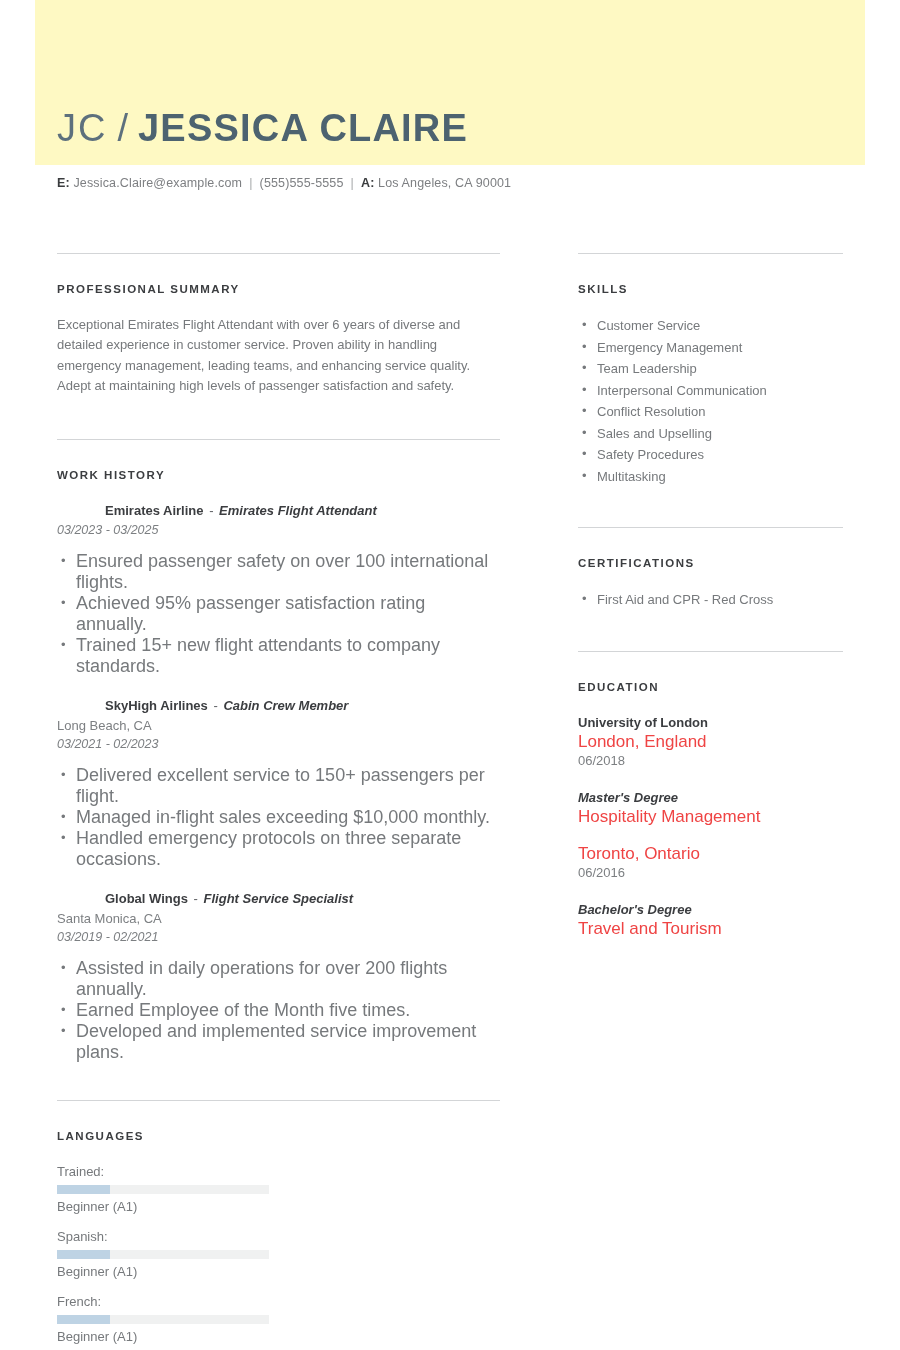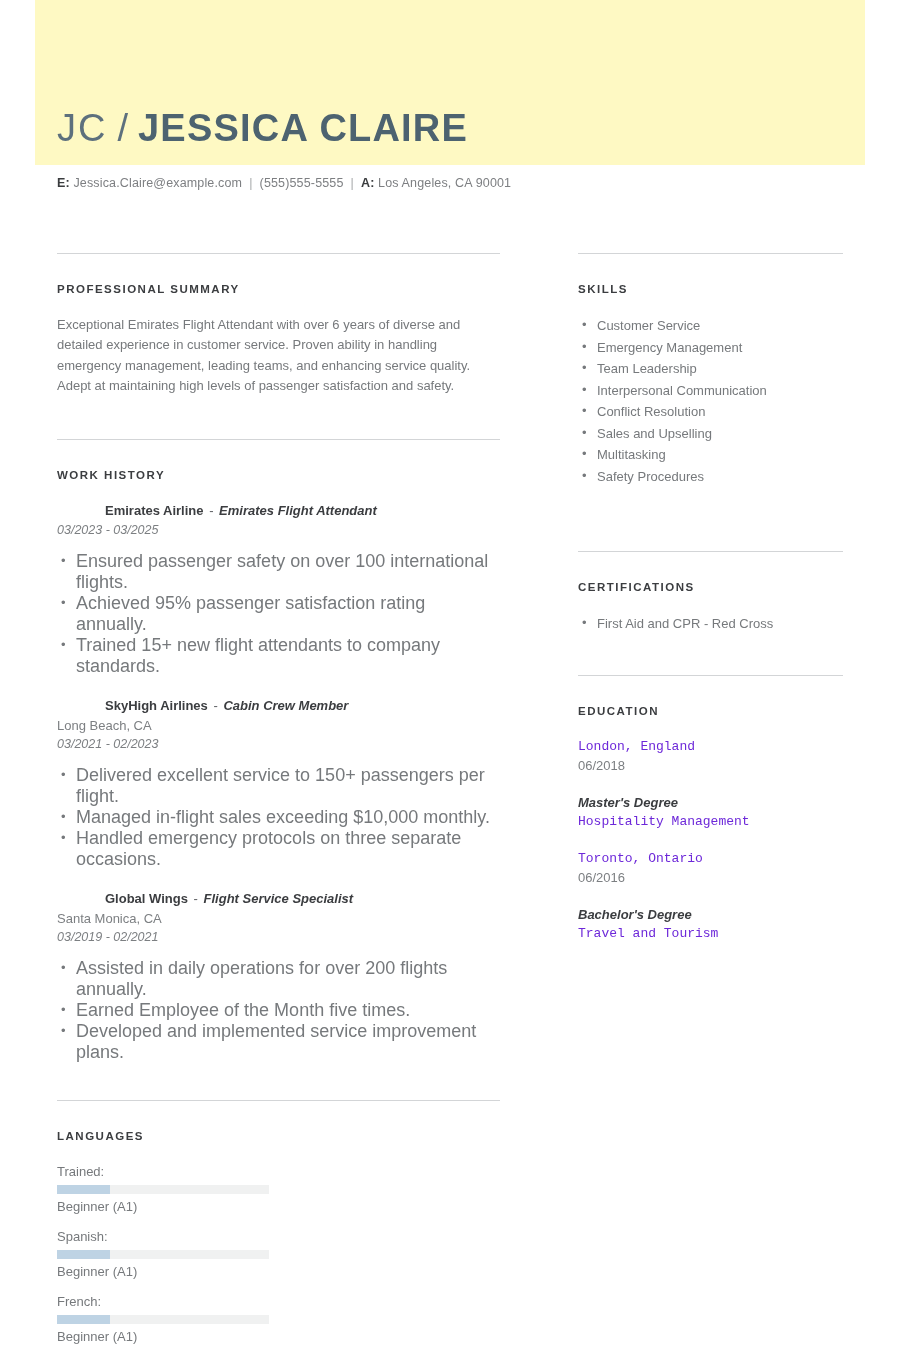--- a/index.html
+++ b/index.html
@@ -179,24 +179,23 @@
 
   
   .edu-block { margin-bottom: 18px; }
   .edu-school {
     font-size: 13px;
     font-weight: 700;
     line-height: 19px;
     color: #3b3d40;
   }
   .edu-place, .edu-field {
-    font-size: 13px;
-    line-height: 19px;
-    color: #6d28d9;
-    font-family: Liberation Mono, monospace;
+    font-size: 17px;
+    line-height: 19px;
+    color: #ef4444;
   }
   .edu-date {
     font-size: 13px;
     line-height: 19px;
     color: #7c7f82;
   }
   .edu-degree {
     font-size: 13px;
     font-weight: 700;
     font-style: italic;
@@ -347,38 +346,39 @@
     <div class="section">
       <div class="rule"></div>
       <div class="section-title">SKILLS</div>
       <ul class="dotlist">
         <li>Customer Service</li>
         <li>Emergency Management</li>
         <li>Team Leadership</li>
         <li>Interpersonal Communication</li>
         <li>Conflict Resolution</li>
         <li>Sales and Upselling</li>
+        <li>Safety Procedures</li>
         <li>Multitasking</li>
-        <li>Safety Procedures</li>
       </ul>
     </div>
 
-    <div class="section" style="margin-top:64px;">
+    <div class="section" style="margin-top:40px;">
       <div class="rule"></div>
       <div class="section-title">CERTIFICATIONS</div>
       <ul class="dotlist">
         <li>First Aid and CPR - Red Cross</li>
       </ul>
     </div>
 
     <div class="section" style="margin-top:40px;">
       <div class="rule"></div>
       <div class="section-title">EDUCATION</div>
 
       <div class="edu-block">
+        <div class="edu-school">University of London</div>
         <div class="edu-place">London, England</div>
         <div class="edu-date">06/2018</div>
       </div>
 
       <div class="edu-block">
         <div class="edu-degree">Master's Degree</div>
         <div class="edu-field">Hospitality Management</div>
       </div>
 
       <div class="edu-block">

